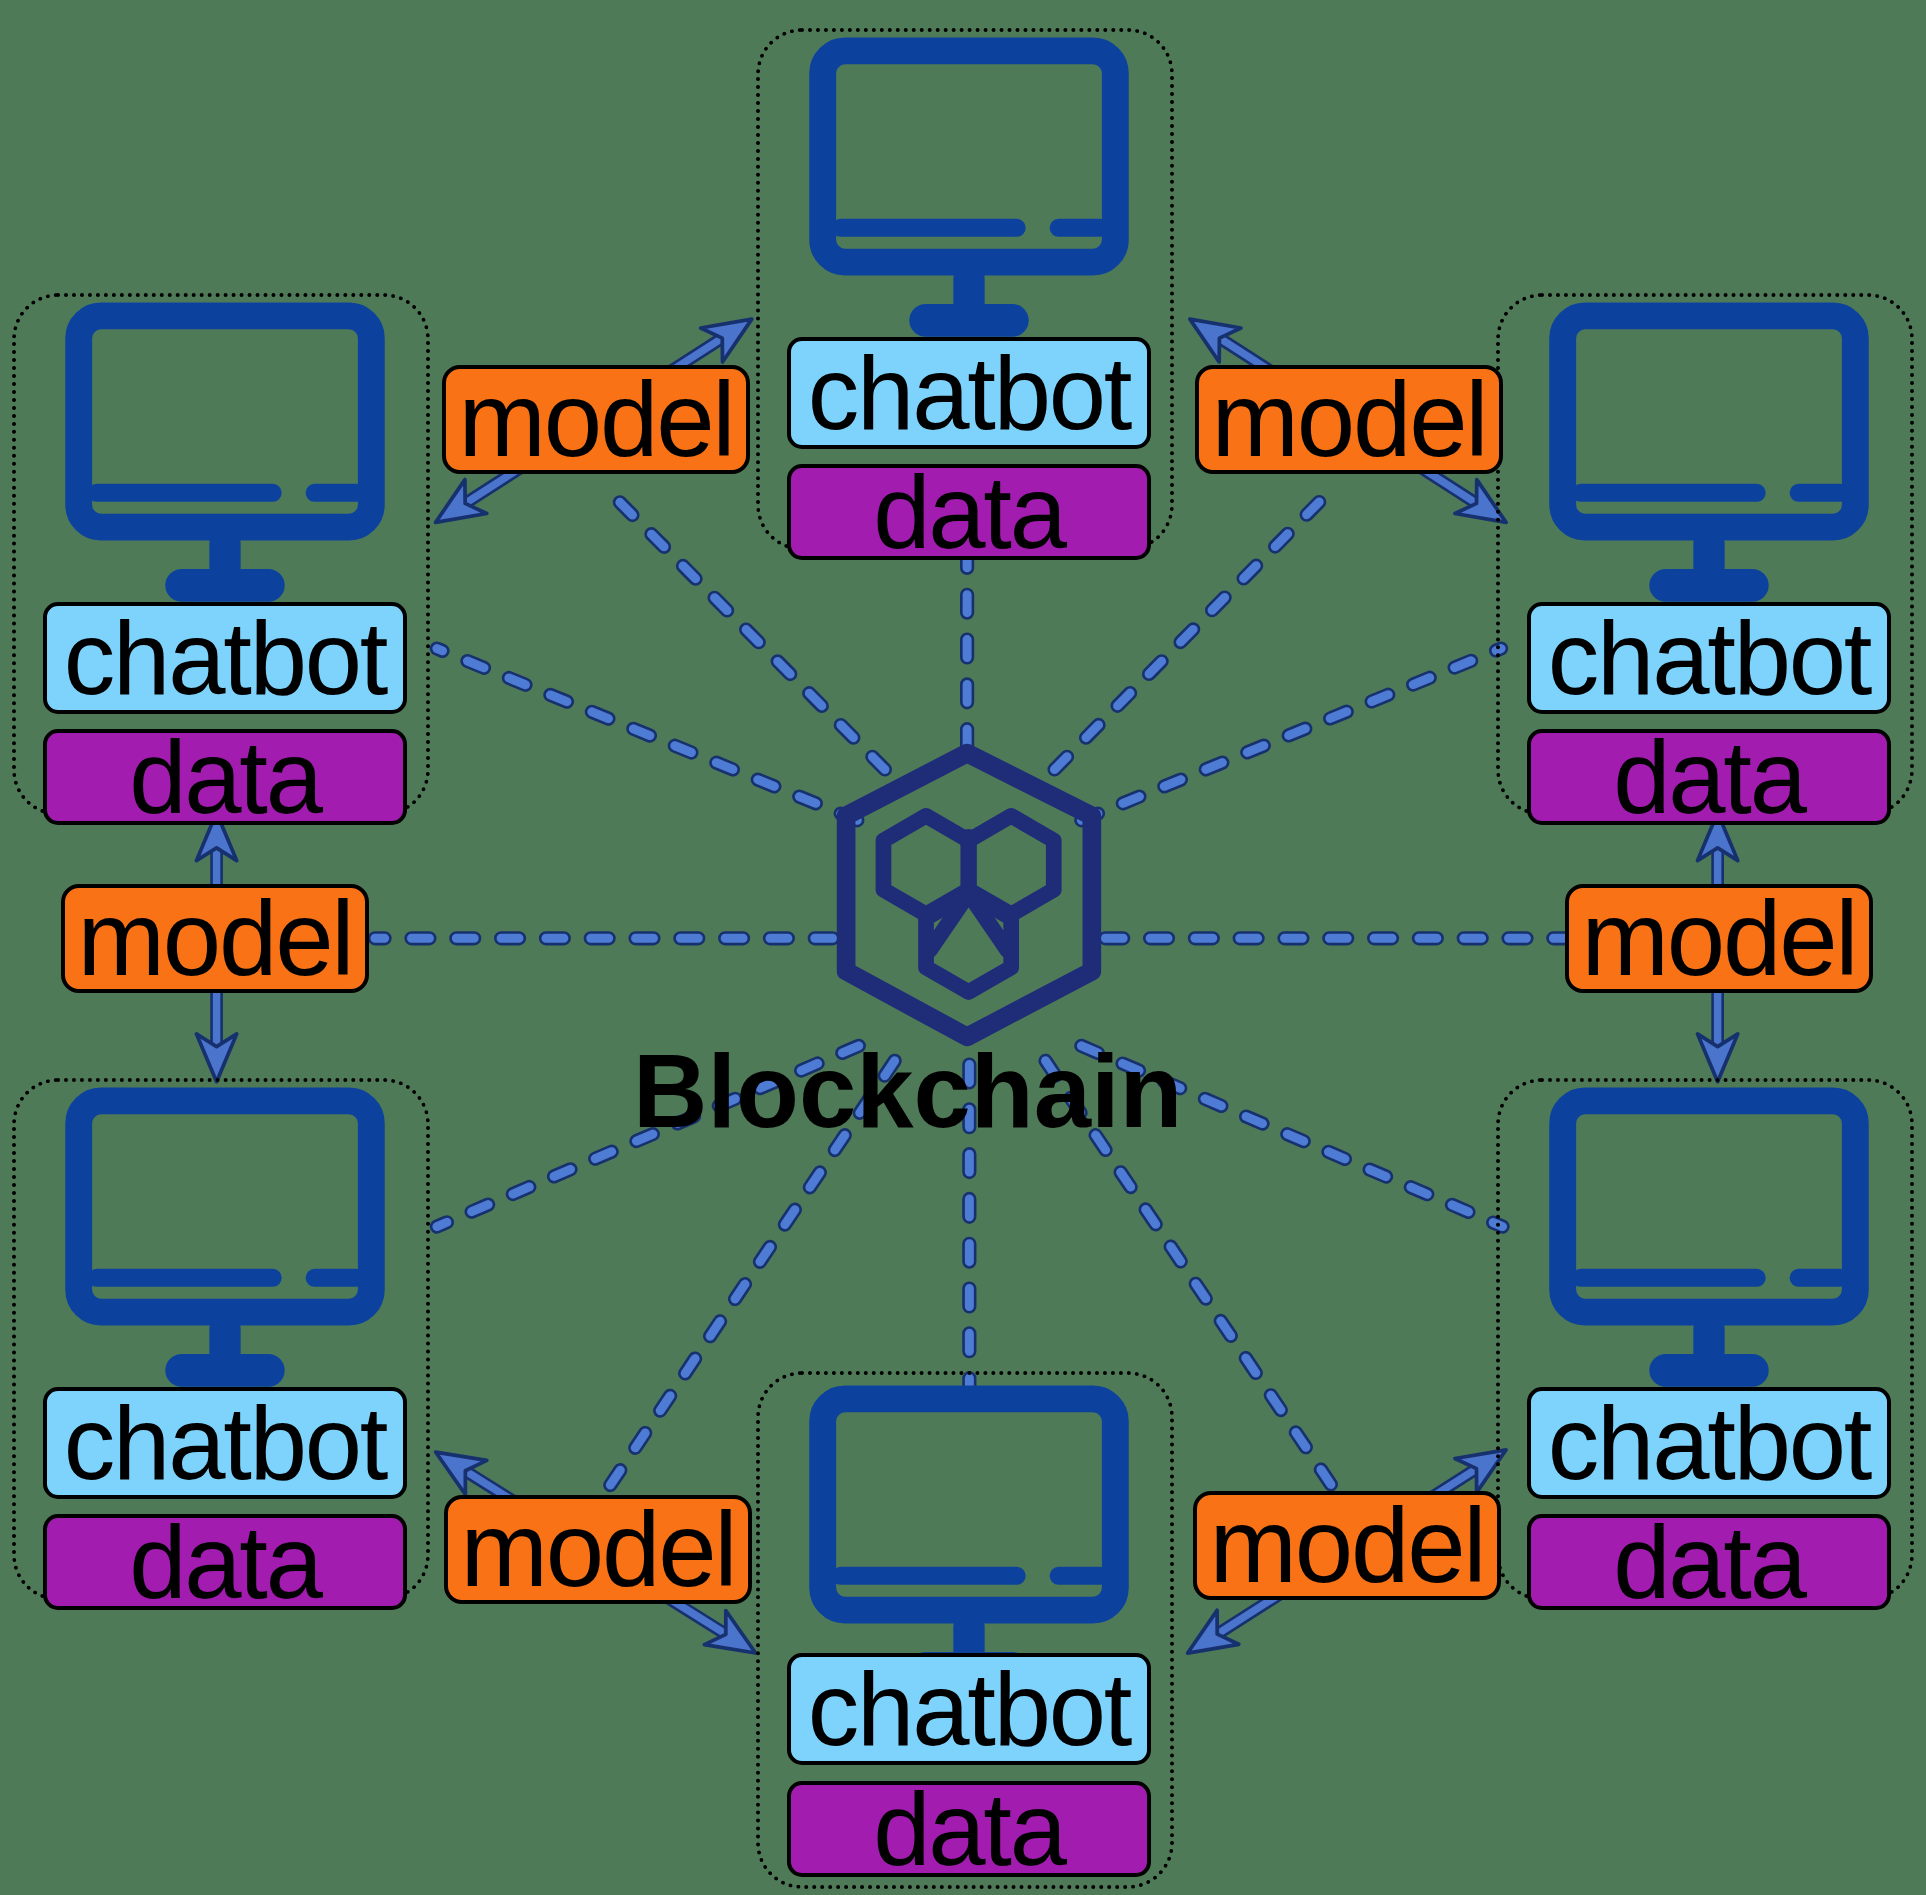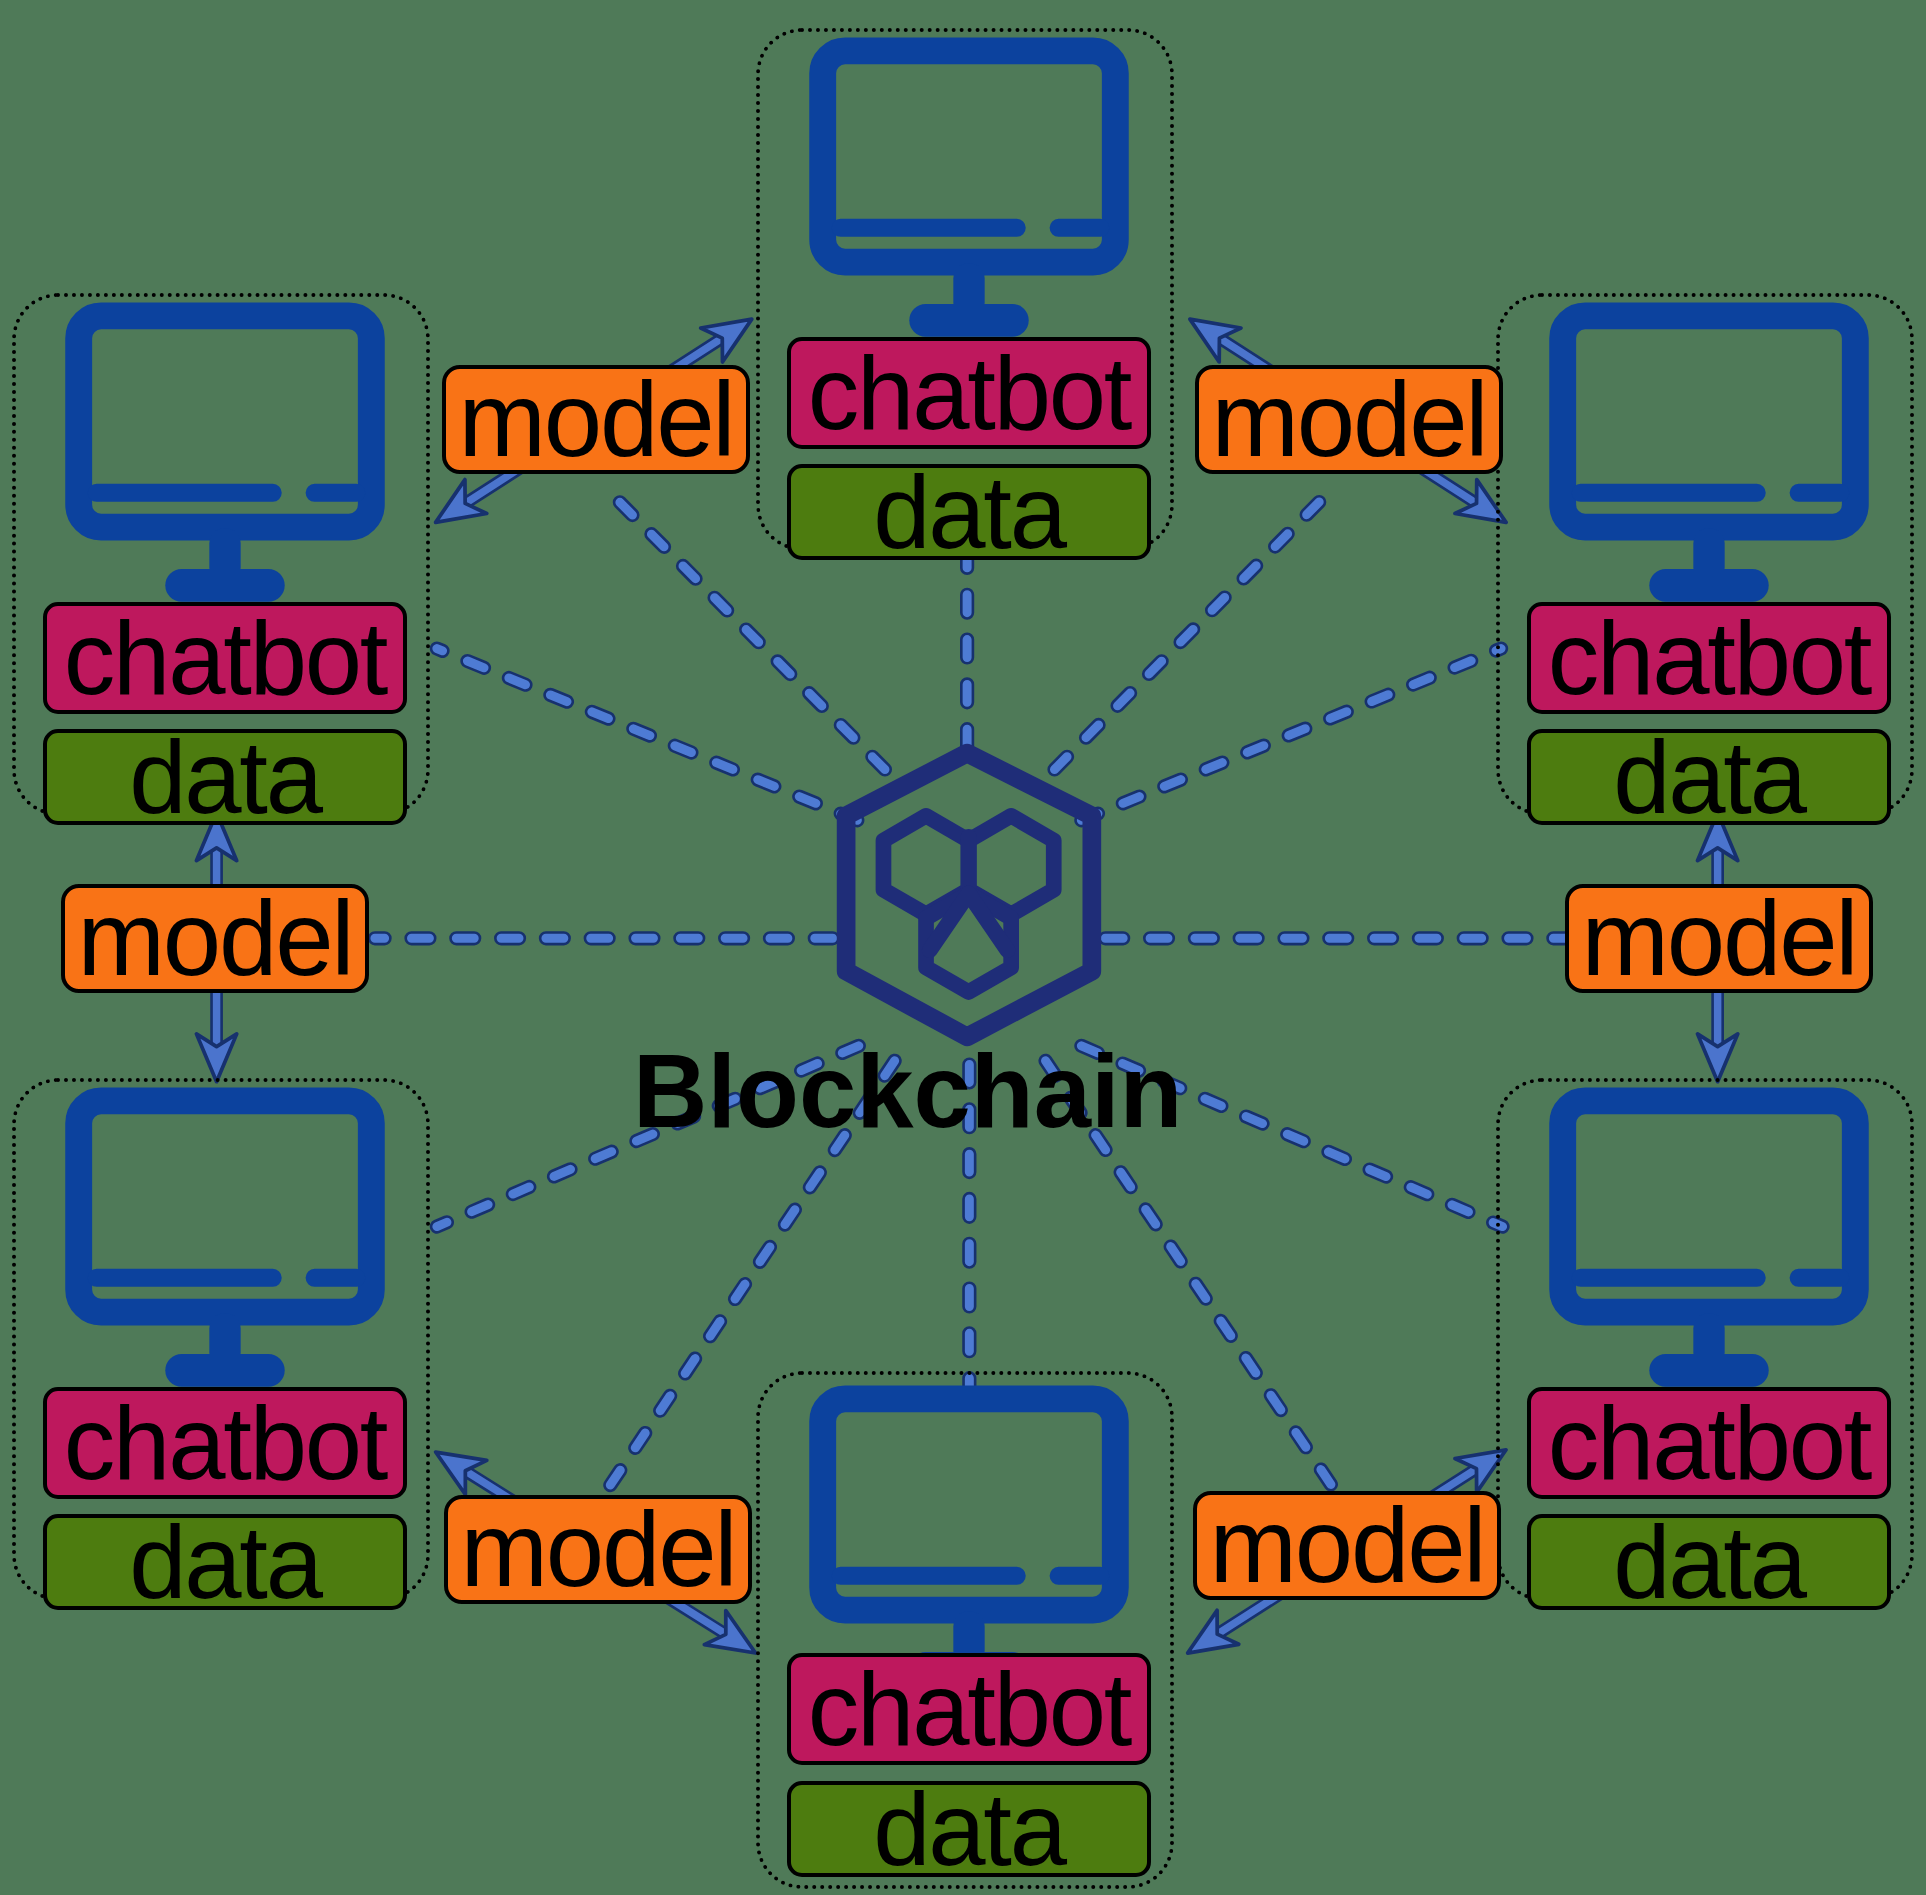--- a/index.html
+++ b/index.html
@@ -22,22 +22,22 @@
   .monitor{position:absolute;left:0;top:0;width:418px;height:314px;}
   .chip{
     position:absolute;left:27px;width:364px;
     border:4.5px solid #000;border-radius:15px;
     box-sizing:border-box;
     display:flex;align-items:center;justify-content:center;
     font-size:103px;letter-spacing:-2.2px;color:#000;
     white-space:nowrap;line-height:1;
     z-index:4;
   }
-  .chip.chatbot{top:305px;height:112px;background:#be185d;}
-  .chip.data{top:432px;height:96px;background:#4d7c0f;}
+  .chip.chatbot{top:305px;height:112px;background:#7dd3fc;}
+  .chip.data{top:432px;height:96px;background:#a21caf;}
   .node--compact .chip.chatbot{top:278px;}
   .node--compact .chip.data{top:406px;}
   .node--compact .monitor{top:4.5px;}
   .model-box{
     position:absolute;width:308px;height:109px;
     background:#f97316;
     border:4.5px solid #000;border-radius:18px;
     box-sizing:border-box;
     display:flex;align-items:center;justify-content:center;
     font-size:105px;letter-spacing:-2.2px;color:#000;

